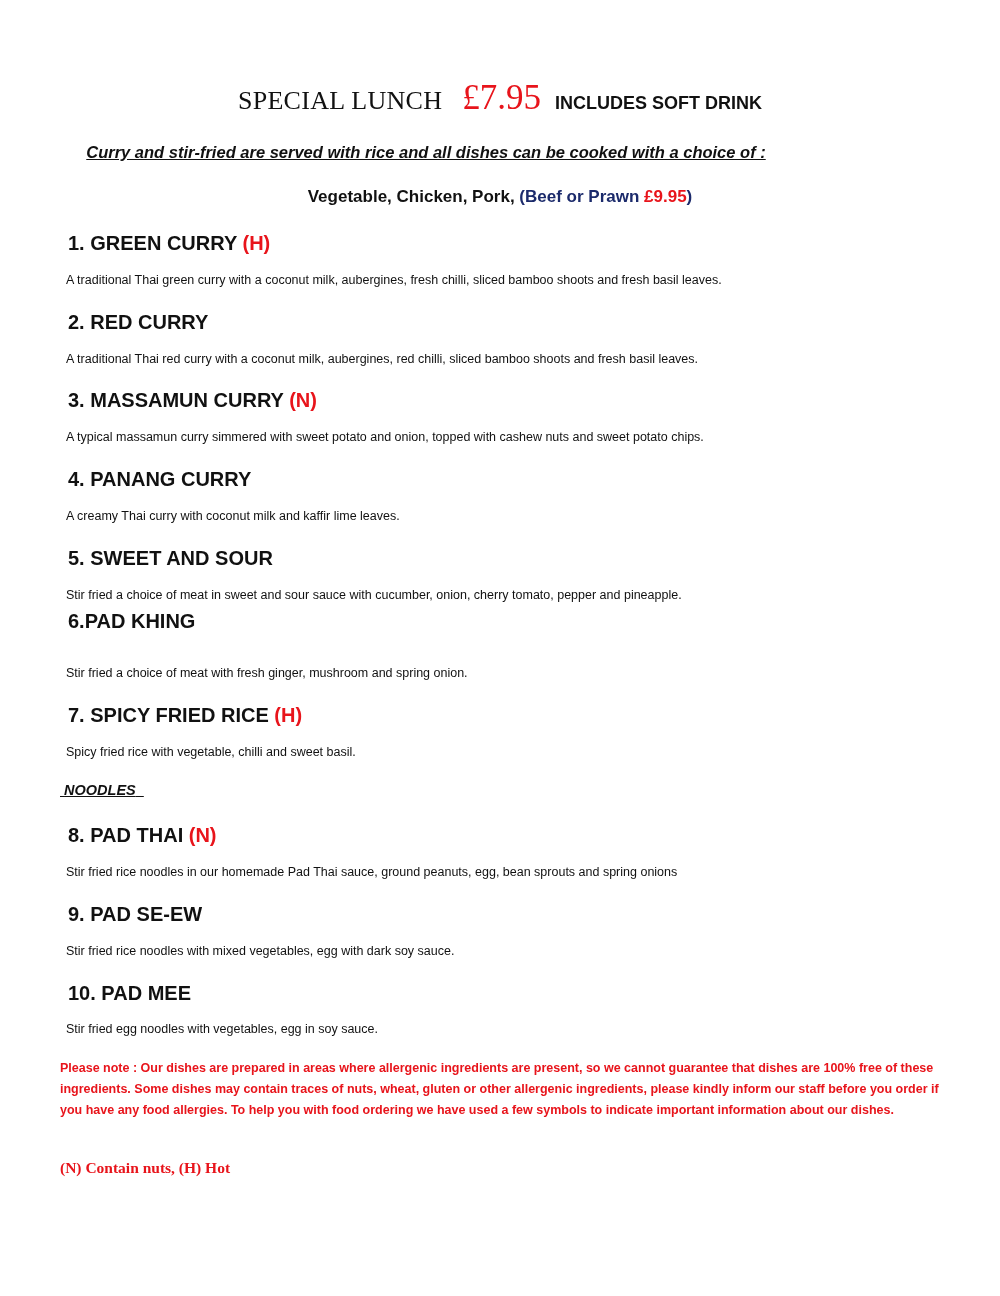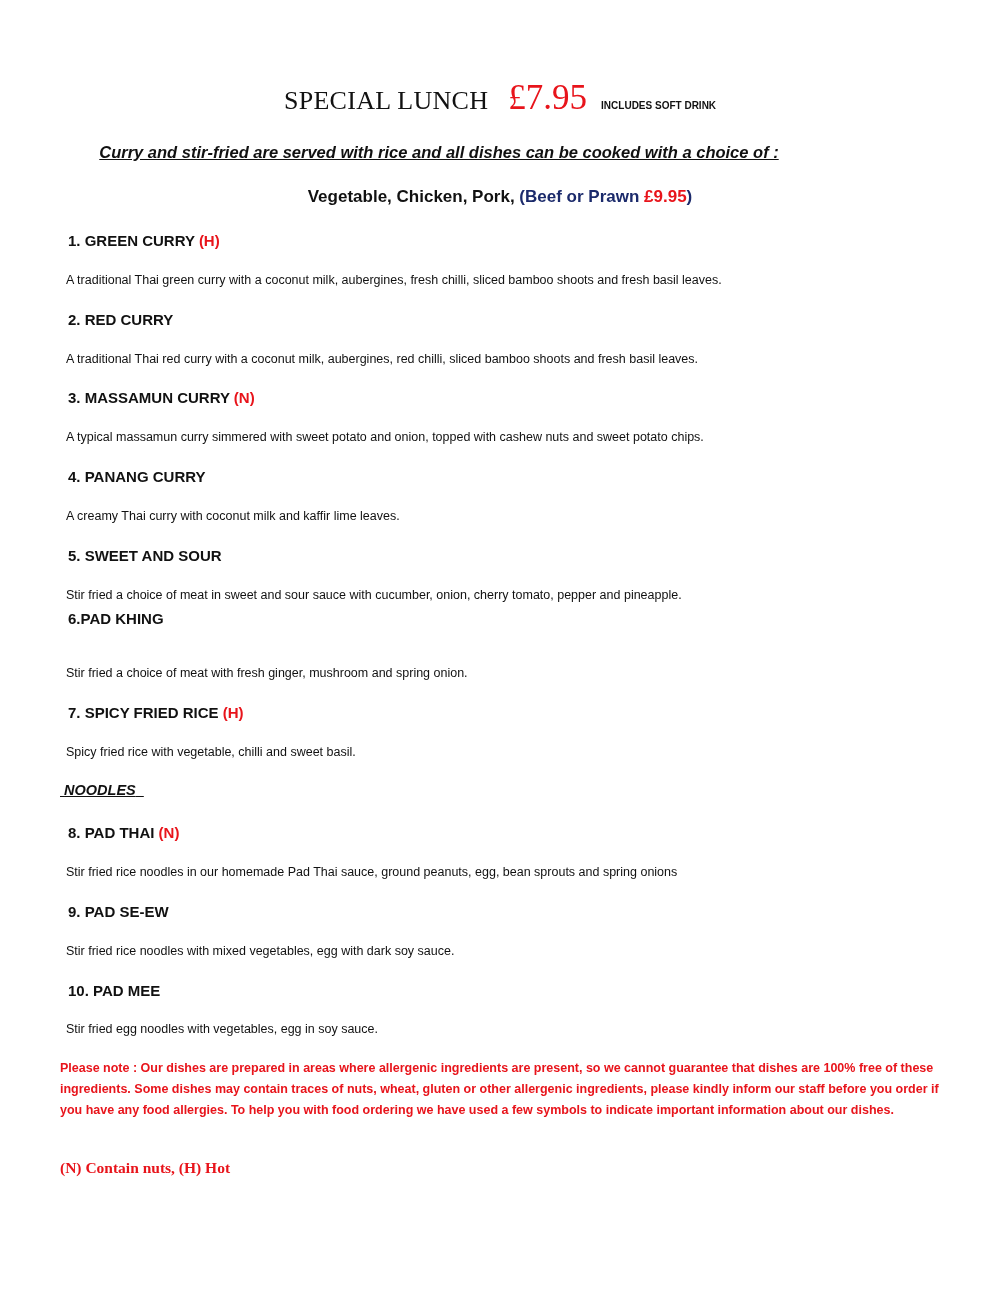--- a/index.html
+++ b/index.html
@@ -1,26 +1,26 @@
 <!DOCTYPE html>
 <html><head>
 <meta charset="utf-8">
 <style>
   html, body { margin: 0; padding: 0; background: #ffffff; }
   body { width: 1000px; height: 1296px; position: relative; overflow: hidden; color: #111; }
   .abs { position: absolute; white-space: nowrap; }
   .title { left: 0; width: 1000px; top: 78px; text-align: center; }
   .title .main { font-family: "Liberation Serif", serif; font-size: 26px; color: #111; letter-spacing: 0.3px; }
   .title .price { font-family: "Liberation Serif", serif; font-size: 35px; color: #e8141b; margin-left: 20px; }
-  .title .sub { font-family: "Liberation Sans", sans-serif; font-size: 10px; font-weight: bold; color: #111; margin-left: 10px; }
-  .intro { left: 13px; width: 852px; top: 143px; text-align: center; font-family: "Liberation Sans", sans-serif; font-size: 16.5px; font-weight: bold; font-style: italic; text-decoration: underline; color: #111; }
+  .title .sub { font-family: "Liberation Sans", sans-serif; font-size: 18px; font-weight: bold; color: #111; margin-left: 10px; }
+  .intro { left: 0; width: 852px; top: 143px; text-align: center; font-family: "Liberation Sans", sans-serif; font-size: 16.5px; font-weight: bold; font-style: italic; text-decoration: underline; color: #111; }
   .choices { left: 0; width: 1000px; top: 187px; text-align: center; font-family: "Liberation Sans", sans-serif; font-size: 17px; font-weight: bold; color: #111; }
   .choices .blue { color: #1b2a6b; }
   .choices .red { color: #e8141b; }
-  .dish-title { left: 68px; font-family: "Liberation Sans", sans-serif; font-size: 15px; font-weight: bold; color: #111; }
+  .dish-title { left: 68px; font-family: "Liberation Sans", sans-serif; font-size: 20px; font-weight: bold; color: #111; }
   .dish-title .tag { color: #e8141b; }
   .dish-desc { left: 66px; font-family: "Liberation Sans", sans-serif; font-size: 12.5px; color: #111; }
   .section { left: 60px; font-family: "Liberation Sans", sans-serif; font-size: 14.5px; font-weight: bold; font-style: italic; text-decoration: underline; color: #111; }
   .note { left: 60px; top: 1058px; width: 880px; white-space: normal; font-family: "Liberation Sans", sans-serif; font-size: 12.5px; font-weight: bold; color: #e8141b; line-height: 21px; }
   .legend { left: 60px; top: 1159px; font-family: Liberation Serif, serif; font-size: 15.5px; font-weight: bold; color: #e8141b; }
 </style>
 </head>
 <body>
 
 <div class="abs title">

